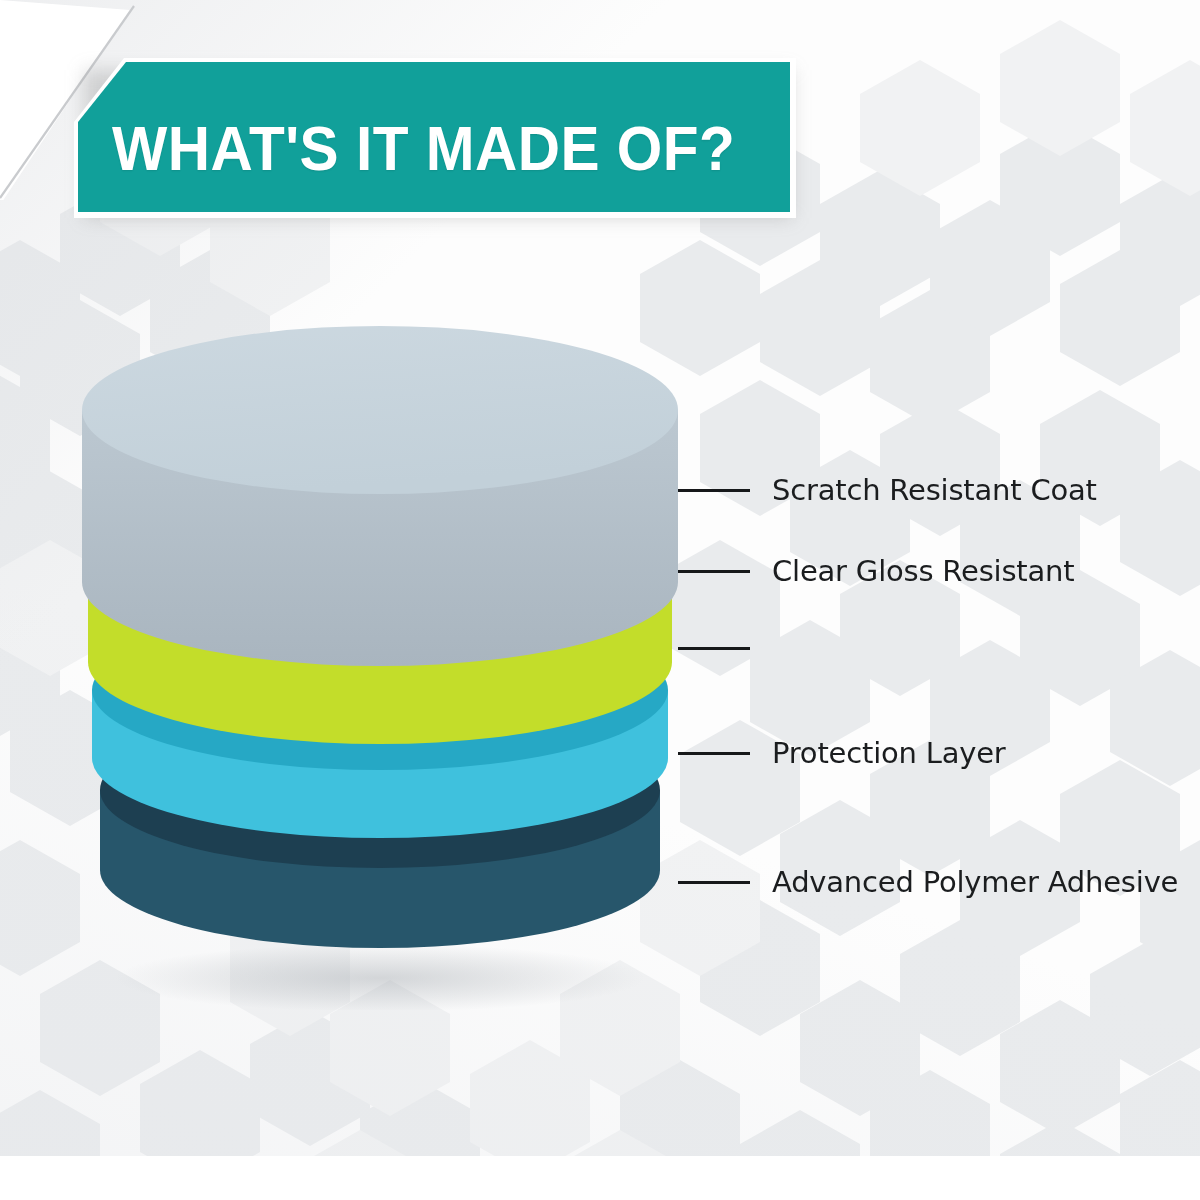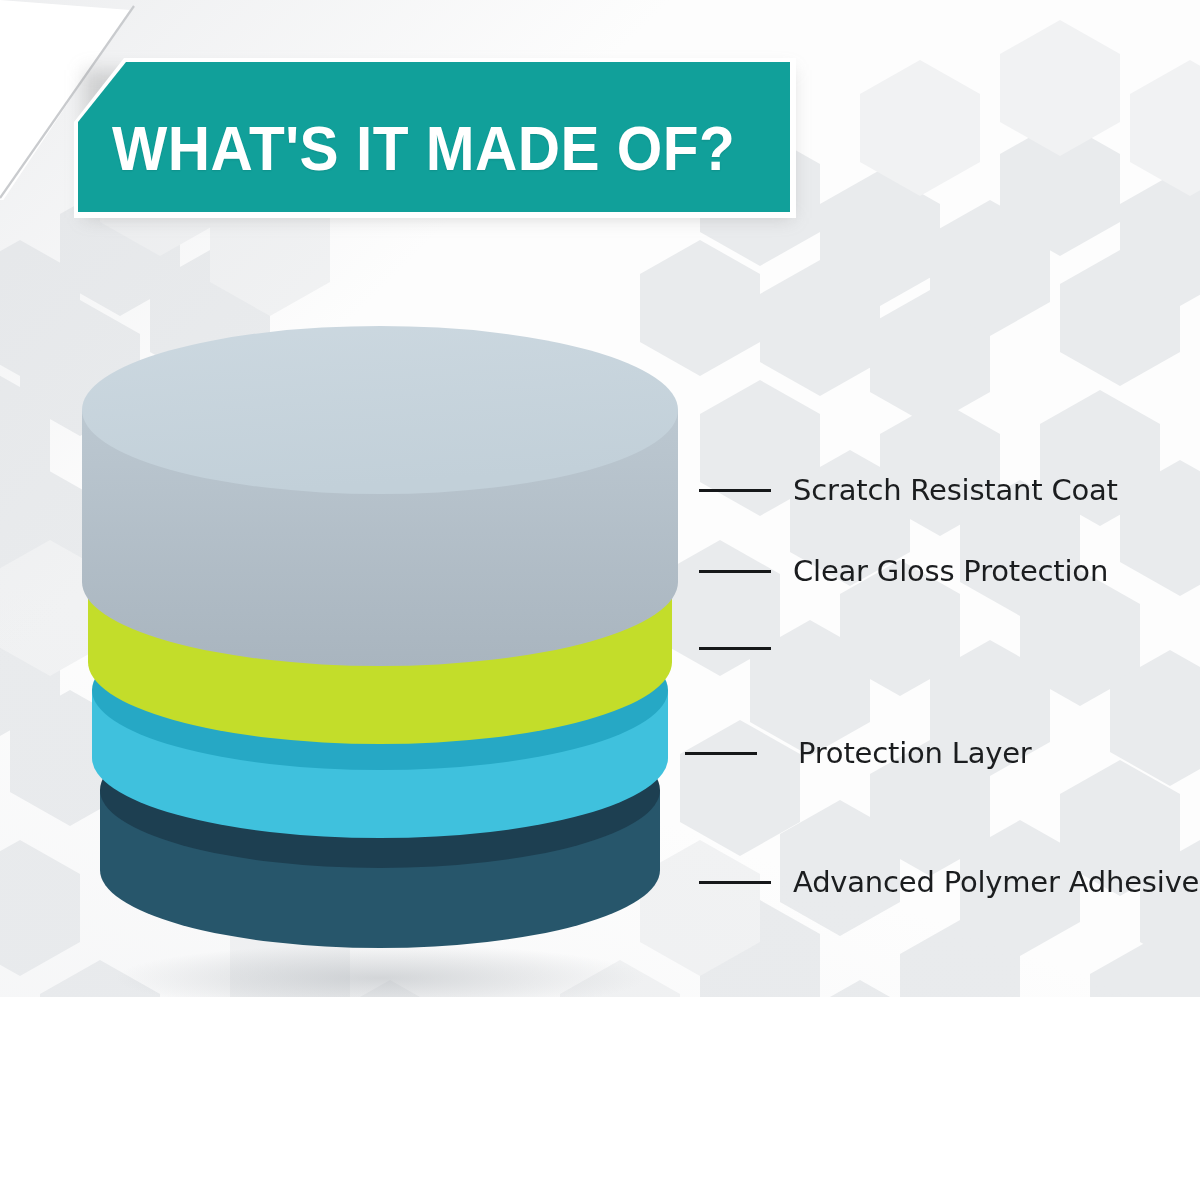--- a/index.html
+++ b/index.html
@@ -10,21 +10,21 @@
     width: 1200px;
     height: 1200px;
     overflow: hidden;
     font-family: "Liberation Sans", sans-serif;
     background: #ffffff;
   }
 
   #stage {
     position: relative;
     width: 1200px;
-    height: 997px;
+    height: 1156px;
     background: #fdfdfd;
     overflow: hidden;
   }
 
   
   #hex-bg {
     position: absolute;
     left: 0; top: 0;
     width: 1200px;
     height: 1200px;
@@ -113,21 +113,20 @@
     left: 0; top: 0;
     width: 1200px; height: 1200px;
     z-index: 6;
   }
   .callout {
     position: absolute;
     display: flex;
     align-items: center;
     height: 30px;
     white-space: nowrap;
-    margin-left: 21px;
   }
   .callout .leader {
     width: 72px;
     height: 3px;
     background: #16181a;
     flex: 0 0 auto;
   }
   .callout .ctext {
     margin-left: 22px;
     font-size: 29px;
@@ -290,28 +289,28 @@
 
   <div id="callouts">
 
     <div class="callout" style="left:678px; top:475px;">
       <span class="leader"></span>
       <span class="ctext">Scratch Resistant Coat</span>
     </div>
 
     <div class="callout" style="left:678px; top:556px;">
       <span class="leader"></span>
-      <span class="ctext">Clear Gloss Protection</span>
+      <span class="ctext">Clear Gloss Resistant</span>
     </div>
 
     <div class="callout" style="left:678px; top:633px;">
       <span class="leader"></span>
     </div>
 
-    <div class="callout" style="left:664px; top:738px;gap:19px;">
+    <div class="callout" style="left:678px; top:738px;">
       <span class="leader"></span>
       <span class="ctext">Protection Layer</span>
     </div>
 
     <div class="callout" style="left:678px; top:867px;text-align:center;">
       <span class="leader"></span>
       <span class="ctext">Advanced Polymer Adhesive</span>
     </div>
 
   </div>

